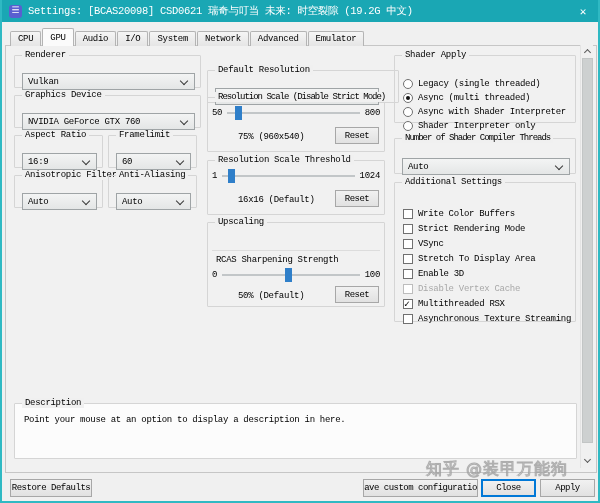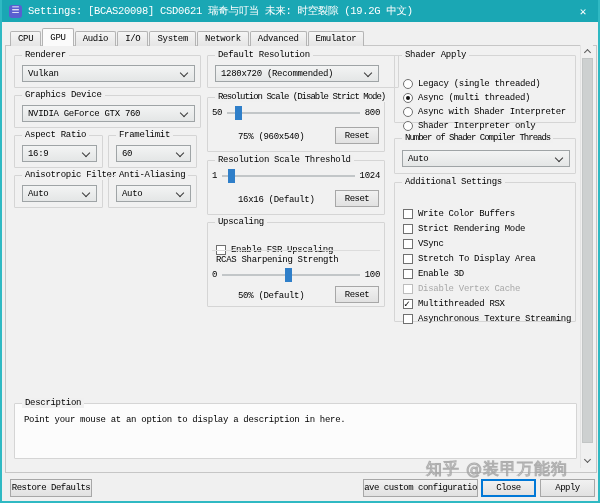--- a/index.html
+++ b/index.html
@@ -36,21 +36,21 @@
   .grp { position:absolute; border:1px solid #d5d5d5; border-radius:1px; }
   .grp-title {
     position:absolute; top:-6px; left:7px; background:#f0f0f0; padding:0 3px; white-space:nowrap;
   }
   .grp-title.tight { letter-spacing:-1px; }
   .grp.white-box { background:#fcfcfc; }
   
   .combo {
     position:absolute; height:17px; background:linear-gradient(#f3f4f4,#e4e6e6);
     border:1px solid #9fa4a6; display:flex; align-items:center;
-    padding:0 18px 0 5px; white-space:nowrap; overflow:hidden; cursor:default;
+    padding:0 18px 0 5px; white-space:nowrap; overflow:hidden; cursor:default;margin-top:8px;
   }
   .combo::after {
     content:""; position:absolute; right:7px; top:4px; width:5px; height:5px;
     border-right:1px solid #3a3a3a; border-bottom:1px solid #3a3a3a; transform:rotate(45deg);
   }
   
   .slider { position:absolute; height:14px; display:flex; align-items:center; }
   .slider .track { position:relative; flex:1; height:2px; background:#c2c6c8; margin:0 5px; }
   .slider .handle { position:absolute; top:-6px; width:7px; height:14px; background:#2f7fc9; margin-left:-3px; }
   .val-label { position:absolute; white-space:nowrap; }
@@ -145,21 +145,21 @@
     </div>
   </div>
   <div class="grp" style="left:106px;top:175px;width:89px;height:33px">
     <span class="grp-title">Anti-Aliasing</span>
     <div class="combo" style="left:7px;top:9px;width:75px">
       <span>Auto</span>
     </div>
   </div>
 
 
-  <div class="grp" style="left:205px;top:55px;width:192px;height:33px">
+  <div class="grp" style="left:205px;top:70px;width:192px;height:33px">
     <span class="grp-title">Default Resolution</span>
     <div class="combo" style="left:7px;top:9px;width:164px">
       <span>1280x720 (Recommended)</span>
     </div>
   </div>
 
   <div class="grp" style="left:205px;top:97px;width:178px;height:55px">
     <span class="grp-title tight">Resolution Scale (Disable Strict Mode)</span>
     <div class="slider" style="left:4px;right:4px;top:8px">
       <span>50</span>
@@ -180,24 +180,20 @@
         <span class="handle" style="left:7%"></span>
       </span>
       <span>1024</span>
     </div>
     <span class="val-label" style="left:30px;top:34px">16x16 (Default)</span>
     <button class="btn" style="right:5px;top:29px;width:44px;height:17px">Reset</button>
   </div>
 
   <div class="grp" style="left:205px;top:222px;width:178px;height:85px">
     <span class="grp-title">Upscaling</span>
-    <div class="check-row" style="left:8px;top:9px">
-      <span class="cb"></span>
-      <span>Enable FSR Upscaling</span>
-    </div>
     <div class="sep" style="left:4px;right:4px;top:27px"></div>
     <span class="val-label" style="left:8px;top:32px">RCAS Sharpening Strength</span>
     <div class="slider" style="left:4px;right:4px;top:45px">
       <span>0</span>
       <span class="track">
         <span class="handle" style="left:48%"></span>
       </span>
       <span>100</span>
     </div>
     <span class="val-label" style="left:30px;top:68px">50% (Default)</span>

